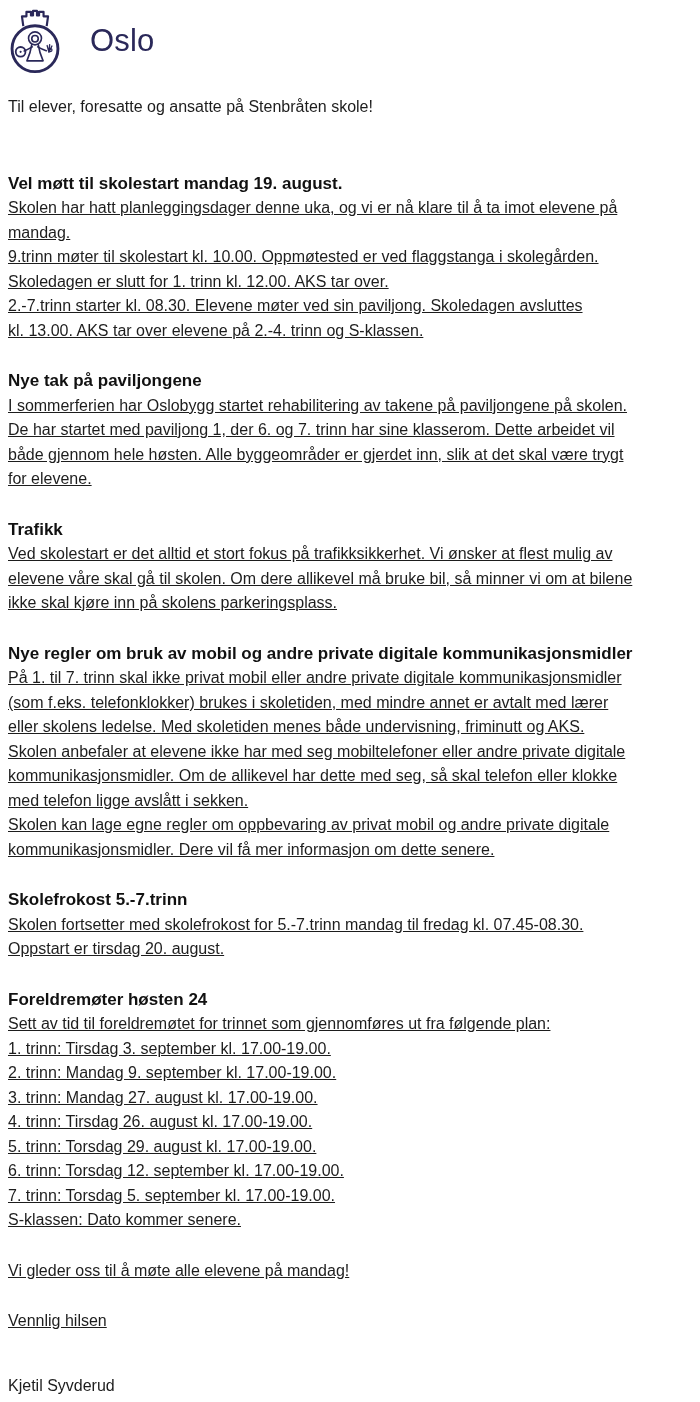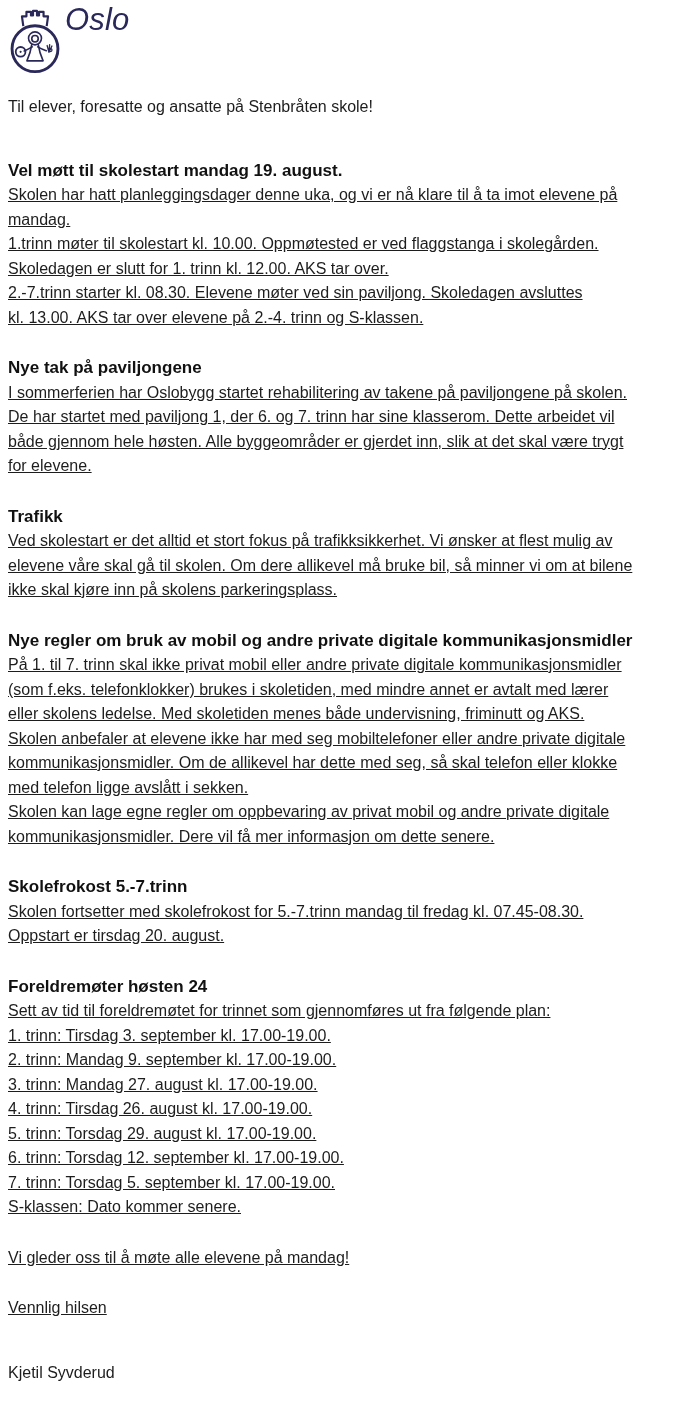--- a/index.html
+++ b/index.html
@@ -16,33 +16,33 @@
   
   .header { display: flex; justify-content: space-between; align-items: flex-start; }
   .title {
     font-size: 28px;
     line-height: 34px;
     font-weight: 700;
     color: #151515;
     margin: 16px 0 0 0;
     letter-spacing: -0.2px;
   }
-  .logo { display: flex; gap: 3px; padding-top: 2px; flex: none; font-style: italic; }
+  .logo { display: flex; align-items: center; gap: 28px; padding-top: 2px; flex: none; }
   .seal { width: 54px; height: 67px; display: block; }
   .logo-word {
     font-size: 31px;
     font-weight: 500;
     color: #2A2859;
     letter-spacing: 0.2px;
   }
 
   
   .salutation { margin: 20px 0 0 0; }
   .section { margin-top: 26px; }
-  .section.first { margin-top: 39px; }
+  .section.first { margin-top: 52px; }
   .section-heading { font-weight: 700; font-size: 17px; color: #111111; }
   .line { white-space: nowrap; text-decoration: underline; }
   .closing-block { margin-top: 26px; }
   .sig-line { white-space: nowrap; margin-top: 40px; }
 </style>
 </head>
 <body>
 
 <div class="page">
 
@@ -73,21 +73,21 @@
       <span class="logo-word">Oslo</span>
     </div>
   </div>
 
   <p class="salutation">Til elever, foresatte og ansatte på Stenbråten skole!</p>
 
   <div class="section first">
     <div class="section-heading">Vel møtt til skolestart mandag 19. august.</div>
     <div class="line">Skolen har hatt planleggingsdager denne uka, og vi er nå klare til å ta imot elevene på</div>
     <div class="line">mandag.</div>
-    <div class="line">1.trinn møter til skolestart kl. 10.00. Oppmøtested er ved flaggstanga i skolegården.</div>
+    <div class="line">9.trinn møter til skolestart kl. 10.00. Oppmøtested er ved flaggstanga i skolegården.</div>
     <div class="line">Skoledagen er slutt for 1. trinn kl. 12.00. AKS tar over.</div>
     <div class="line">2.-7.trinn starter kl. 08.30. Elevene møter ved sin paviljong. Skoledagen avsluttes</div>
     <div class="line">kl. 13.00. AKS tar over elevene på 2.-4. trinn og S-klassen.</div>
   </div>
 
   <div class="section">
     <div class="section-heading">Nye tak på paviljongene</div>
     <div class="line">I sommerferien har Oslobygg startet rehabilitering av takene på paviljongene på skolen.</div>
     <div class="line">De har startet med paviljong 1, der 6. og 7. trinn har sine klasserom. Dette arbeidet vil</div>
     <div class="line">både gjennom hele høsten. Alle byggeområder er gjerdet inn, slik at det skal være trygt</div>

